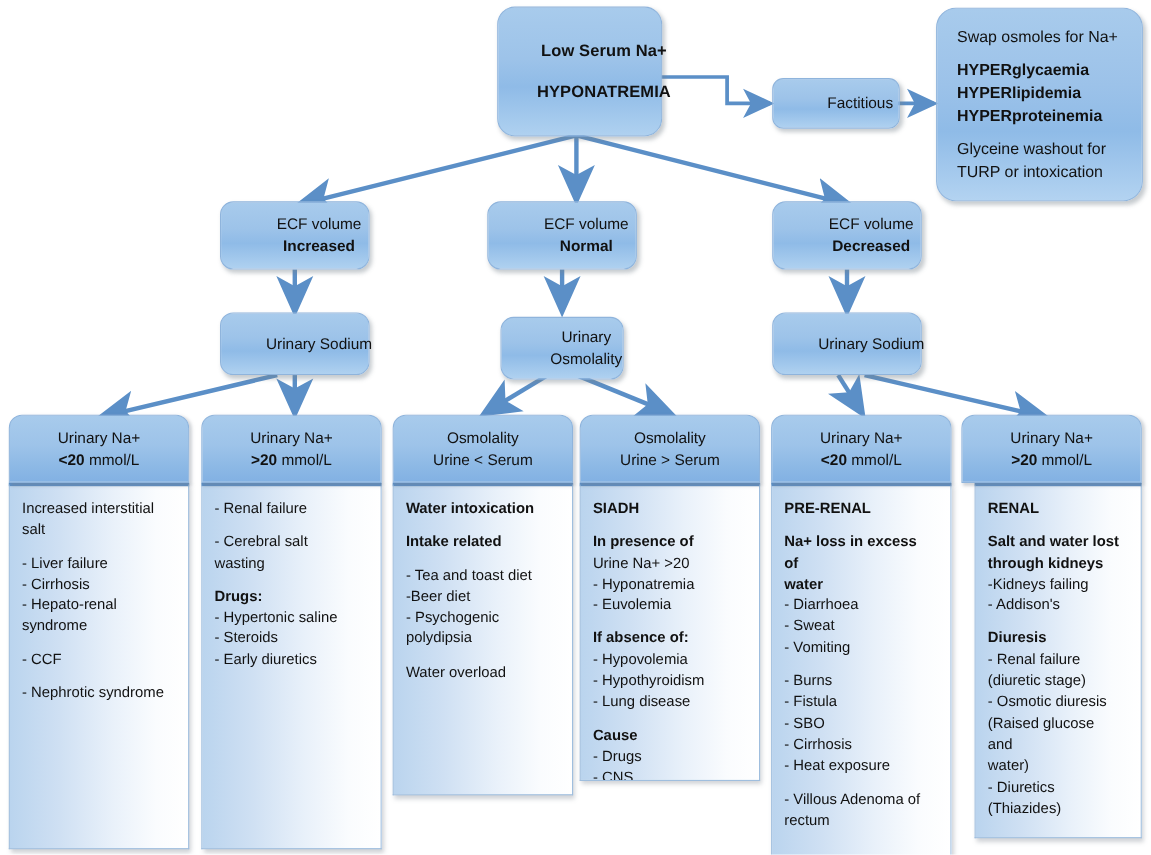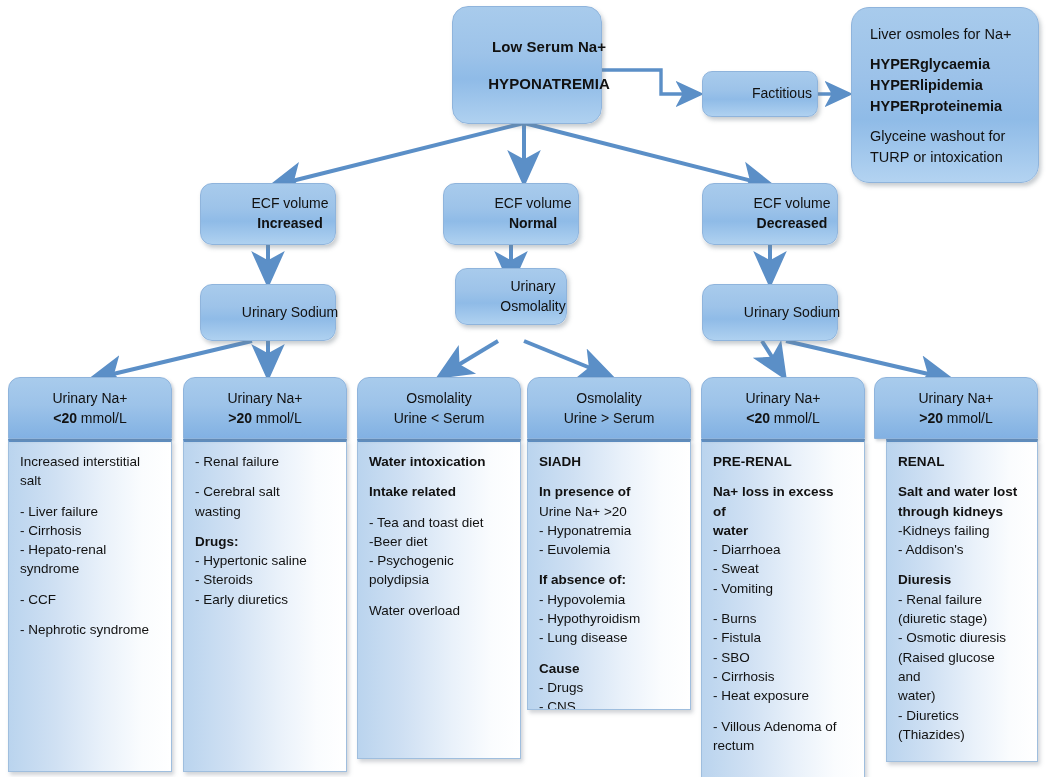--- a/index.html
+++ b/index.html
@@ -145,21 +145,21 @@
     <span class="ln">Low Serum Na+</span>
     <span class="gap"></span>
     <span class="ln">HYPONATREMIA</span>
   </div>
 
   <div class="node" id="factitious" style="left:702px;top:71px;width:116px;height:46px;">
     <span class="ln">Factitious</span>
   </div>
 
   <div class="node" id="osmoles" style="left:851px;top:7px;width:188px;height:176px;">
-    <span class="ln">Liver osmoles for Na+</span>
+    <span class="ln">Swap osmoles for Na+</span>
     <span class="gap"></span>
     <span class="ln b">HYPERglycaemia</span>
     <span class="ln b">HYPERlipidemia</span>
     <span class="ln b">HYPERproteinemia</span>
     <span class="gap"></span>
     <span class="ln">Glyceine washout for</span>
     <span class="ln">TURP or intoxication</span>
   </div>
 
   <div class="node" style="left:200px;top:183px;width:136px;height:62px;">
@@ -171,21 +171,21 @@
     <span class="ln b">Normal</span>
   </div>
   <div class="node" style="left:702px;top:183px;width:136px;height:62px;">
     <span class="ln">ECF volume</span>
     <span class="ln b">Decreased</span>
   </div>
 
   <div class="node" style="left:200px;top:284px;width:136px;height:57px;">
     <span class="ln">Urinary Sodium</span>
   </div>
-  <div class="node" style="left:455px;top:268px;width:112px;height:57px;">
+  <div class="node" style="left:455px;top:288px;width:112px;height:57px;">
     <span class="ln">Urinary</span>
     <span class="ln">Osmolality</span>
   </div>
   <div class="node" style="left:702px;top:284px;width:136px;height:57px;">
     <span class="ln">Urinary Sodium</span>
   </div>
 
   <div class="col" style="left:8px;top:377px;width:164px;">
     <div class="col-head" style="height:62px;">
       <span class="ln">Urinary Na+</span>
@@ -221,21 +221,21 @@
       <span class="ln">- Steroids</span>
       <span class="ln">- Early diuretics</span>
     </div>
   </div>
 
   <div class="col" style="left:357px;top:377px;width:164px;">
     <div class="col-head" style="height:62px;">
       <span class="ln">Osmolality</span>
       <span class="ln">Urine &lt; Serum</span>
     </div>
-    <div class="col-body" style="height:320px;">
+    <div class="col-body" style="height:284px;">
       <span class="ln b">Water intoxication</span>
       <span class="gap"></span>
       <span class="ln b">Intake related</span>
       <span class="gap"></span>
       <span class="ln">- Tea and toast diet</span>
       <span class="ln">-Beer diet</span>
       <span class="ln">- Psychogenic</span>
       <span class="ln">polydipsia</span>
       <span class="gap"></span>
       <span class="ln">Water overload</span>

